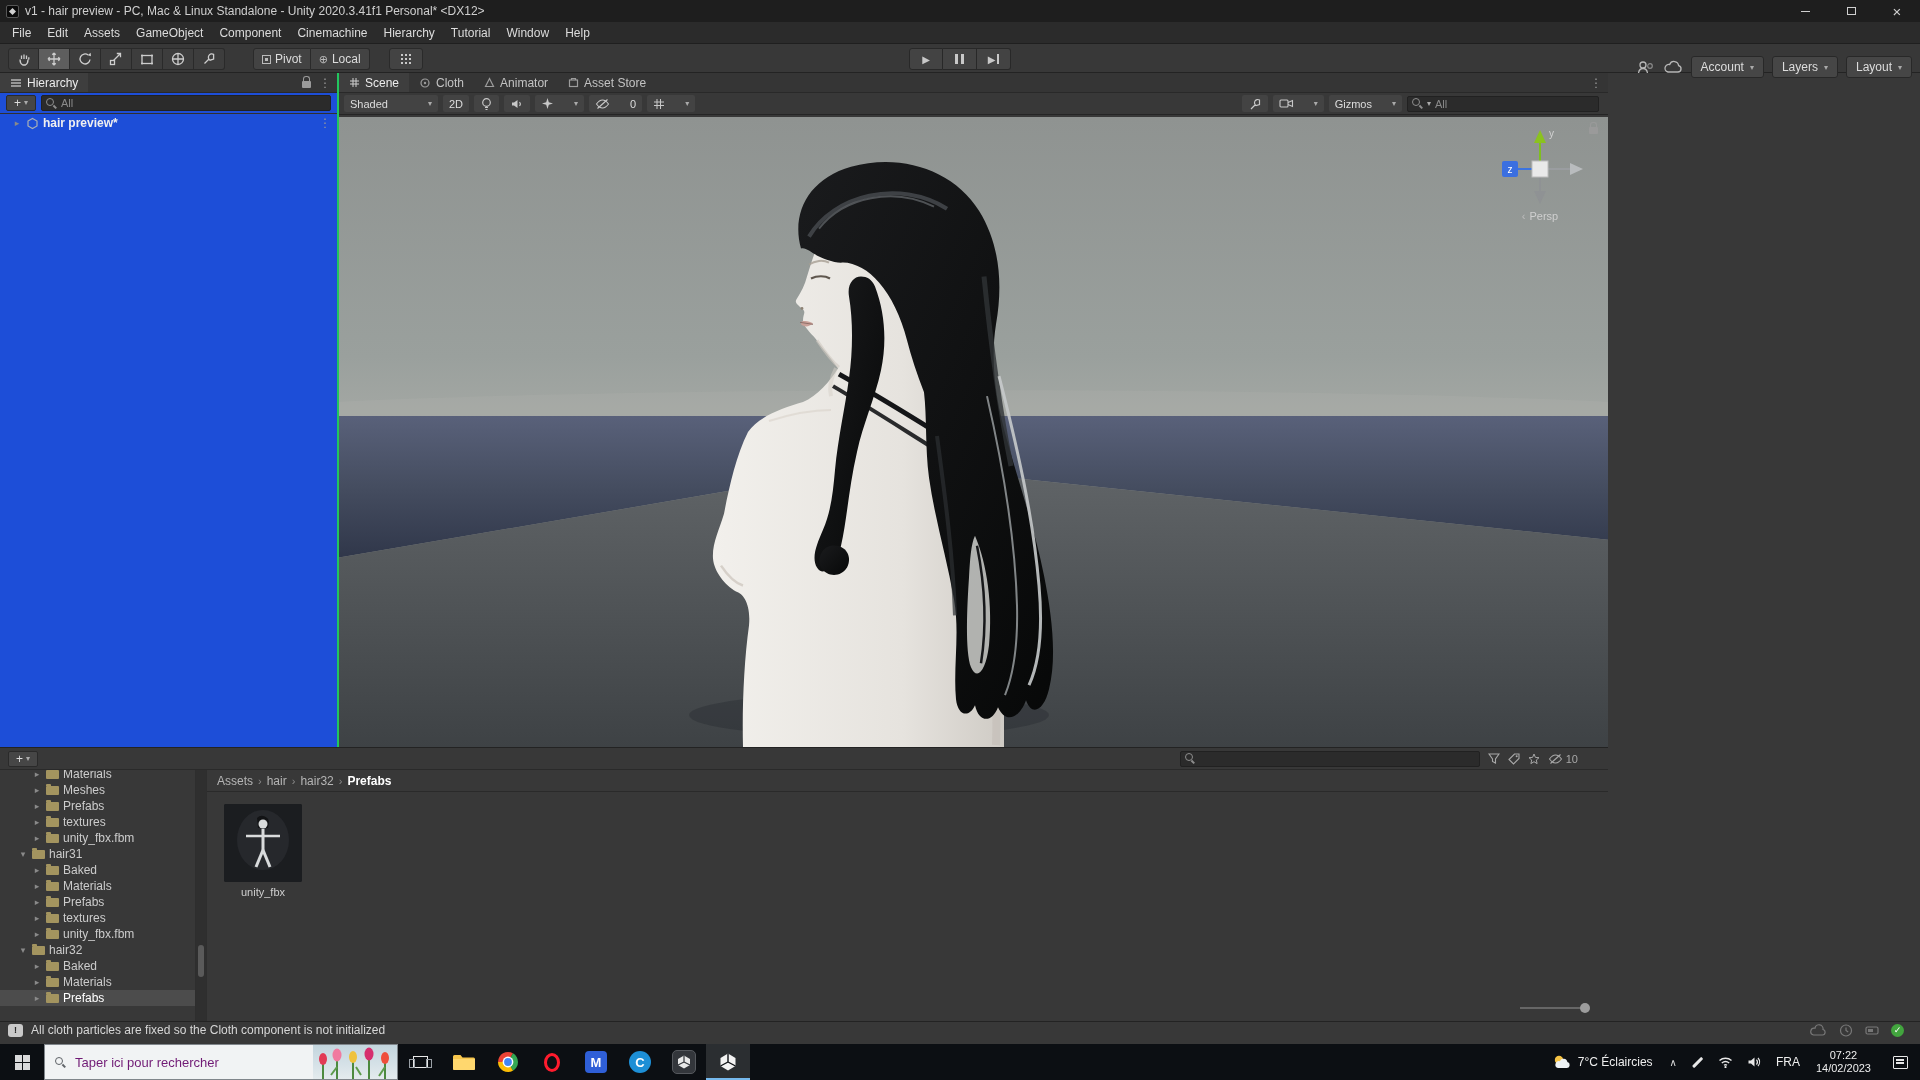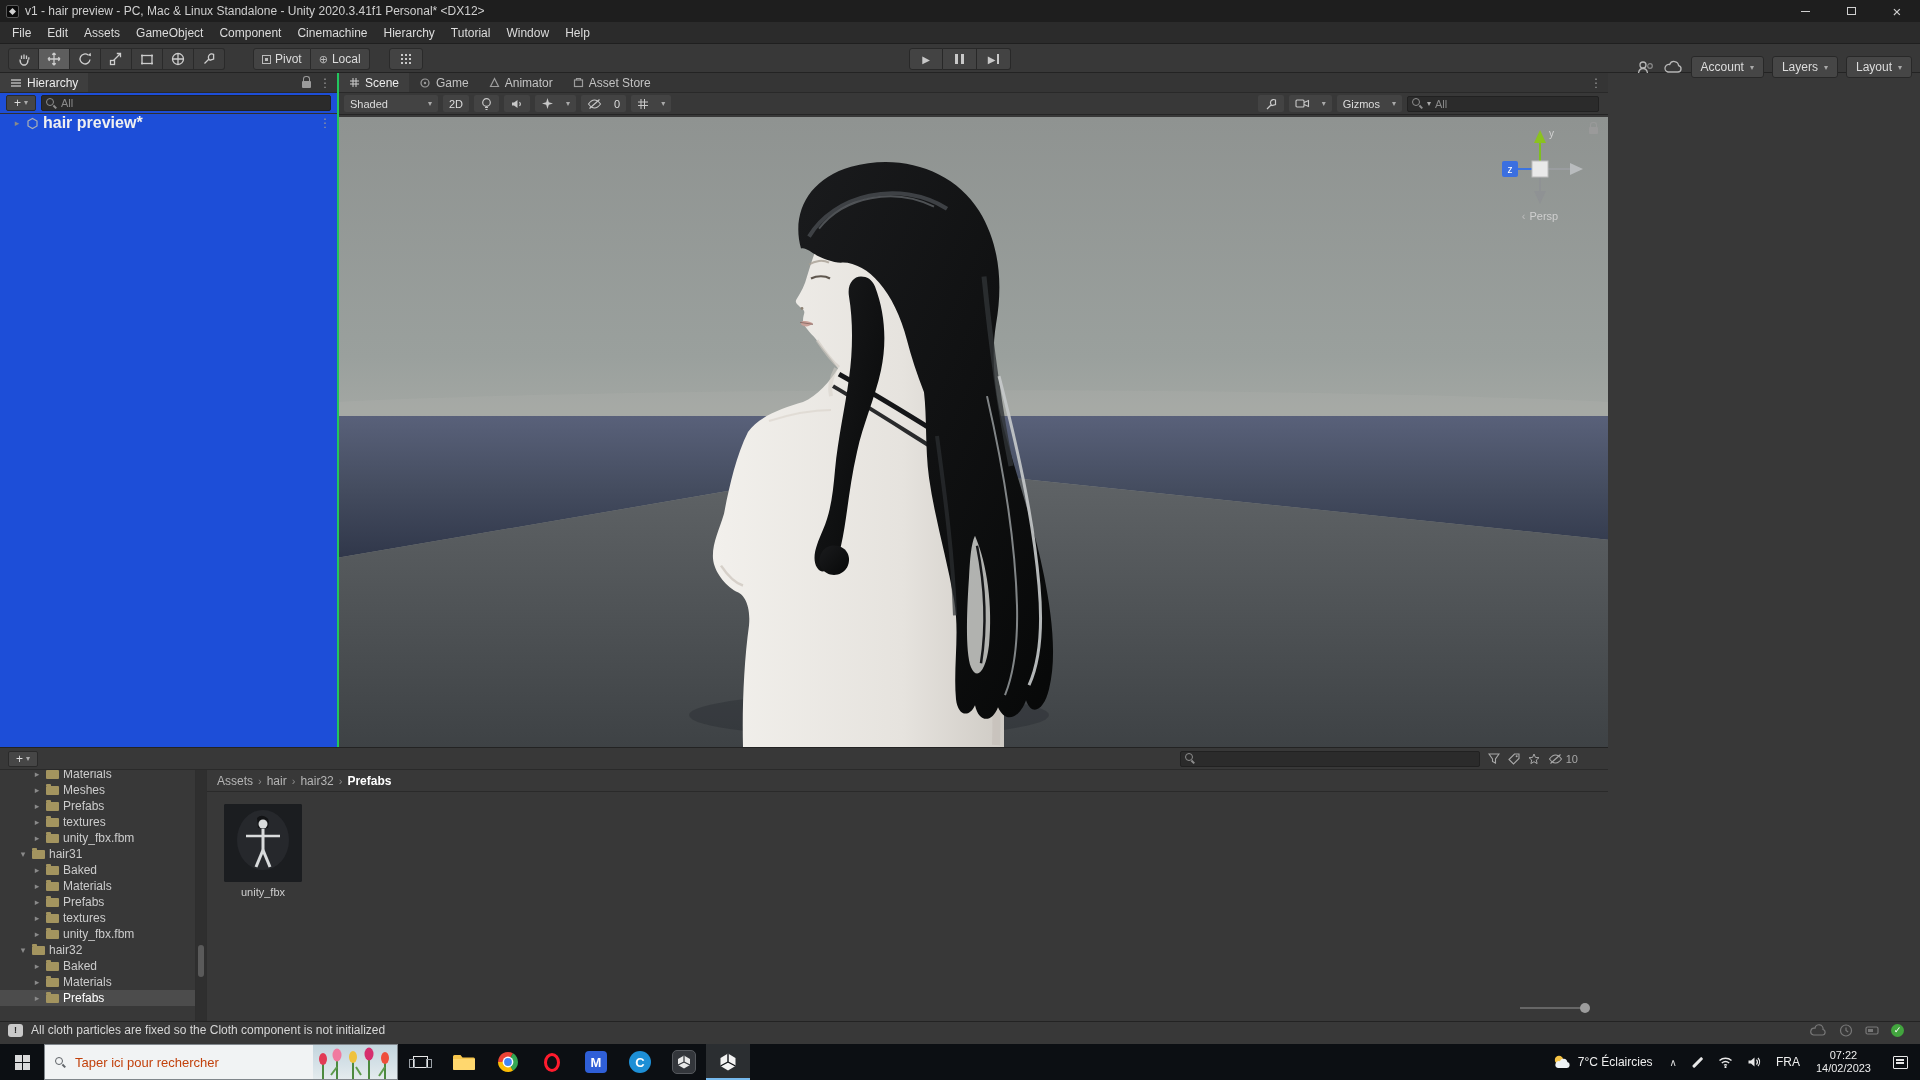--- a/index.html
+++ b/index.html
@@ -68,26 +68,26 @@
   .folder{width:13px;height:9px;background:#a3945f;border-radius:1px;position:relative;flex:none;margin-top:1px}
   .folder::before{content:"";position:absolute;top:-2px;left:0;width:5px;height:2px;background:#a3945f;border-radius:1px 1px 0 0}
 
   
   .hierarchy{position:absolute;left:0;top:73px;width:339px;height:674px;background:#1d4ed8;border-right:2px solid #22c55e}
   .h-toolbar{height:21px;display:flex;align-items:center;padding:0 6px;gap:5px;border-bottom:1px solid #303030}
   .add-btn{width:30px;height:16px;background:#464646;border:1px solid #2a2a2a;border-radius:2px;display:flex;align-items:center;justify-content:center;gap:3px;font-size:12px;color:#ddd;line-height:1}
   .h-row{height:18px;display:flex;align-items:center;padding:0 6px 0 12px;gap:4px}
   .arrowg{width:10px;color:#8a8a8a;font-size:9px;text-align:center;flex:none}
   .arrowg::before{content:"\25B8"}
-  .scene-label{font-weight:700;color:#f0f0f0;font-size:16px}
+  .scene-label{font-weight:700;color:#f0f0f0;font-size:12px}
 
   
   .scenepanel{position:absolute;left:339px;top:73px;width:1269px;height:674px;background:#383838}
   .scene-toolbar{height:22px;background:#383838;border-bottom:1px solid #252525;display:flex;align-items:center;padding:0 5px;gap:5px}
-  .st-btn{height:17px;display:flex;align-items:center;gap:12px;background:#434343;border-radius:2px;padding:0 6px;font-size:11px;color:#ddd}
+  .st-btn{height:17px;display:flex;align-items:center;gap:20px;background:#434343;border-radius:2px;padding:0 6px;font-size:11px;color:#ddd}
   .st-ic svg{display:block}
   .viewport{position:absolute;left:0;top:44px;right:0;bottom:0;overflow:hidden;background:#6e7275}
   .viewport > svg.scenebg{width:100%;height:100%;display:block}
   .gizmo{position:absolute;right:22px;top:8px;width:92px;text-align:center}
   .persp{display:flex;align-items:center;justify-content:center;gap:4px;color:#cfcfcf;font-size:11px;margin-top:-4px}
   .persp-ic{color:#bdbdbd;font-size:11px}
   .vp-lock{position:absolute;right:10px;top:6px}
 
   
   .inspectorp{position:absolute;left:1608px;top:73px;width:312px;height:948px;background:#383838;border-left:1px solid #232323}
@@ -132,21 +132,21 @@
   .sb-icons{margin-left:auto;display:flex;gap:12px;align-items:center;padding-right:8px}
   .sb-gray svg{display:block;opacity:.65}
   .sb-check{width:13px;height:13px;border-radius:50%;background:#42a53e;color:#fff;font-size:9px;display:flex;align-items:center;justify-content:center}
   .sb-check::before{content:"\2713"}
 
   
   .taskbar{position:absolute;left:0;top:1044px;width:1920px;height:36px;background:#0c0f13;display:flex;align-items:stretch;color:#e8e8e8}
   .tb-start{width:48px;display:flex;align-items:center;justify-content:center}
   .winlogo{width:15px;height:15px;display:grid;grid-template-columns:7px 7px;grid-template-rows:7px 7px;gap:1px}
   .winlogo i{background:#d9dadb}
-  .tb-search{width:354px;background:#f1f3f4;border:1px solid #80868b;display:flex;align-items:center;padding:0 10px;gap:9px;color:#c2410c;font-size:13px;position:relative;overflow:hidden}
+  .tb-search{width:354px;background:#f1f3f4;border:1px solid #80868b;display:flex;align-items:center;padding:0 10px;gap:9px;color:#701a75;font-size:13px;position:relative;overflow:hidden}
   .tb-search .txt{white-space:nowrap}
   .tulips{position:absolute;right:0;top:0;bottom:0;width:84px}
   .tb-btn{width:44px;display:flex;align-items:center;justify-content:center;position:relative}
   .tb-btn.active{background:rgba(255,255,255,.13);box-shadow:inset 0 -2px 0 #76b9ed}
   .taskview-ic{width:15px;height:12px;border:1.5px solid #e8e8e8;position:relative;background:transparent}
   .taskview-ic::before{content:"";position:absolute;left:-5px;top:2px;width:4px;height:7px;border:1.5px solid #9aa0a6}
   .taskview-ic::after{content:"";position:absolute;right:-5px;top:2px;width:4px;height:7px;border:1.5px solid #9aa0a6}
   .opera-ic{width:16px;height:19px;border:3.5px solid #ff1b2d;border-radius:50%}
   .mapp-ic{width:22px;height:22px;border-radius:4px;background:#2f5fd7;color:#fff;font-weight:700;font-size:13px;display:flex;align-items:center;justify-content:center}
   .capp-ic{width:22px;height:22px;border-radius:50%;background:#1d8fd6;color:#fff;font-weight:700;font-size:13px;display:flex;align-items:center;justify-content:center}
@@ -322,21 +322,21 @@
           <svg width="11" height="11">
             <path d="M1 4h9M1 7h9M4 1v9M7 1v9" stroke="#cfcfcf" stroke-width="1"></path>
           </svg>
           <span>Scene</span>
         </span>
       <span class="tab">
           <svg width="12" height="10">
             <circle cx="6" cy="5" r="4" fill="none" stroke="#9c9c9c" stroke-width="1.2"></circle>
             <circle cx="6" cy="5" r="1.2" fill="#9c9c9c"></circle>
           </svg>
-          <span>Game</span>
+          <span>Cloth</span>
         </span>
       <span class="tab">
           <svg width="11" height="11">
             <path d="M5.5 1.5 9.5 9.5H1.5Z" fill="none" stroke="#9c9c9c" stroke-width="1.2"></path>
           </svg>
           <span>Animator</span>
         </span>
       <span class="tab">
           <svg width="11" height="11">
             <rect x="1.5" y="3" width="8" height="6.5" fill="none" stroke="#9c9c9c" stroke-width="1.2"></rect>

